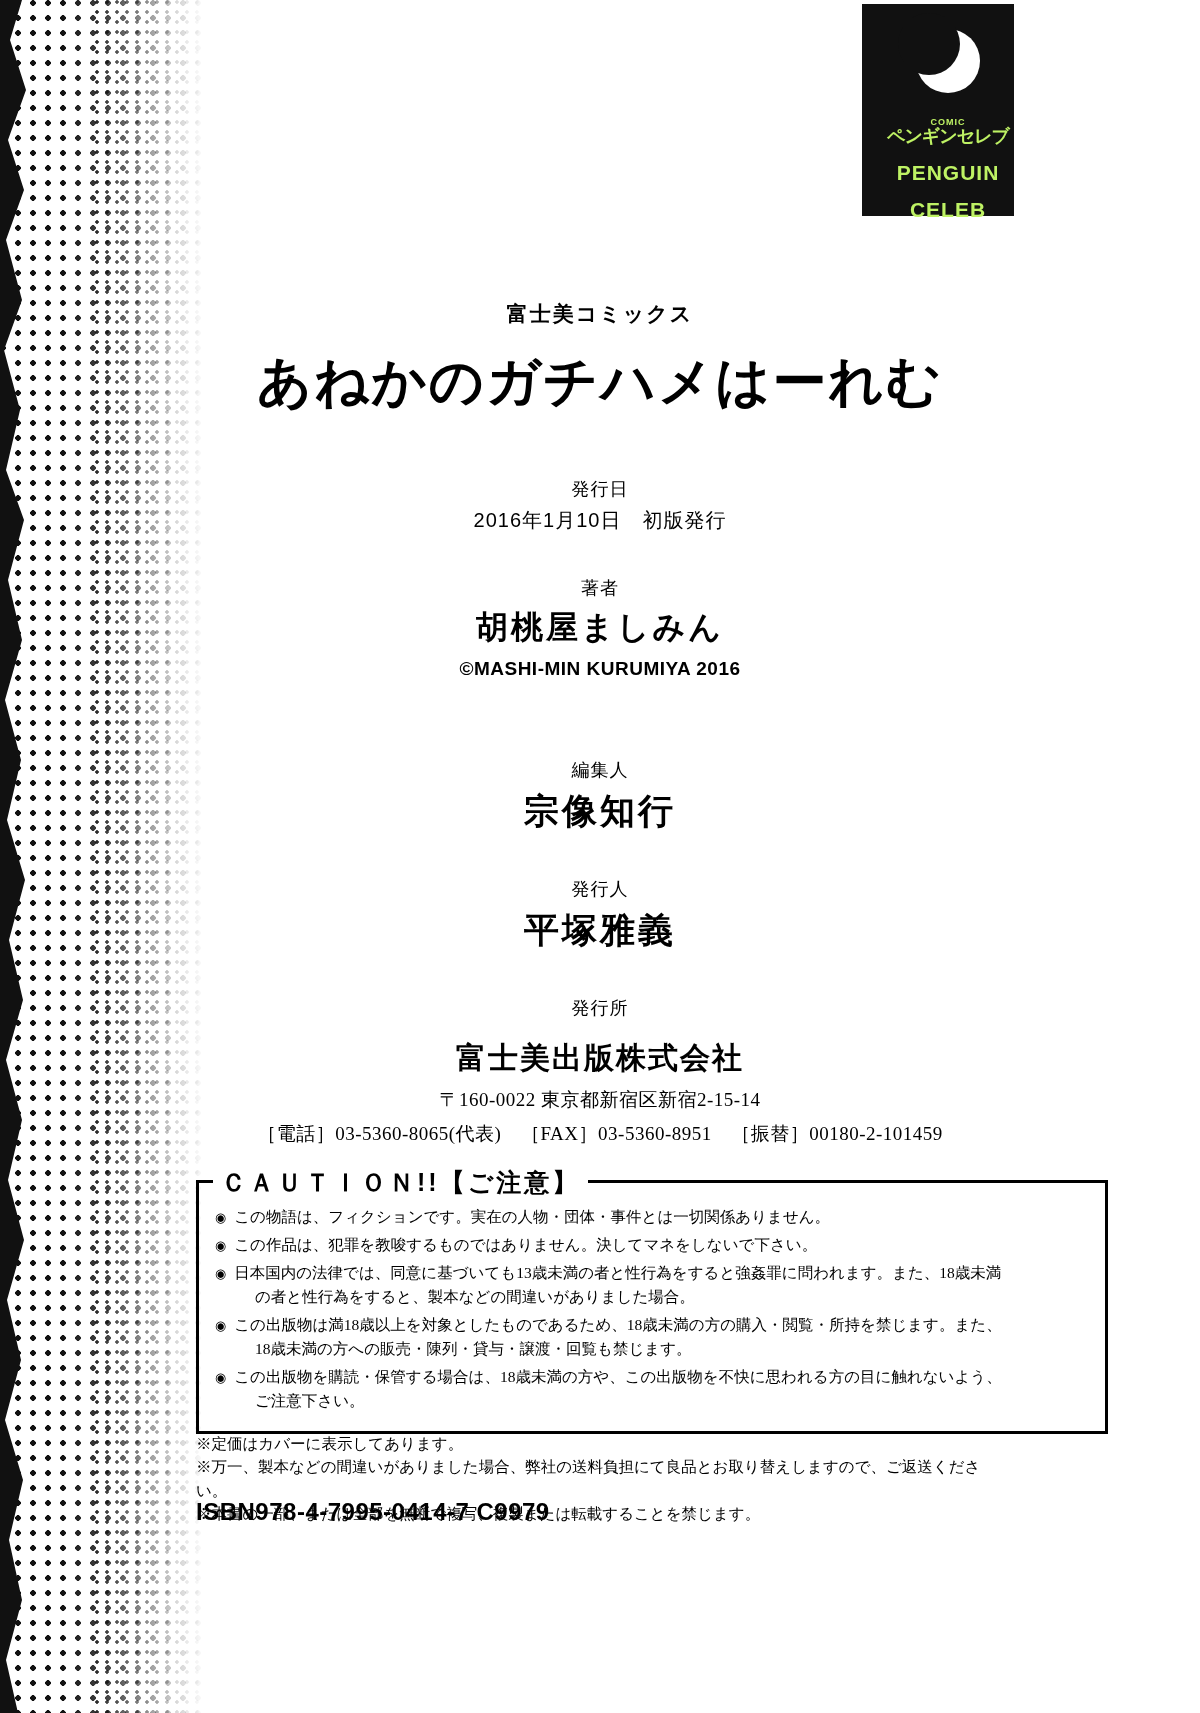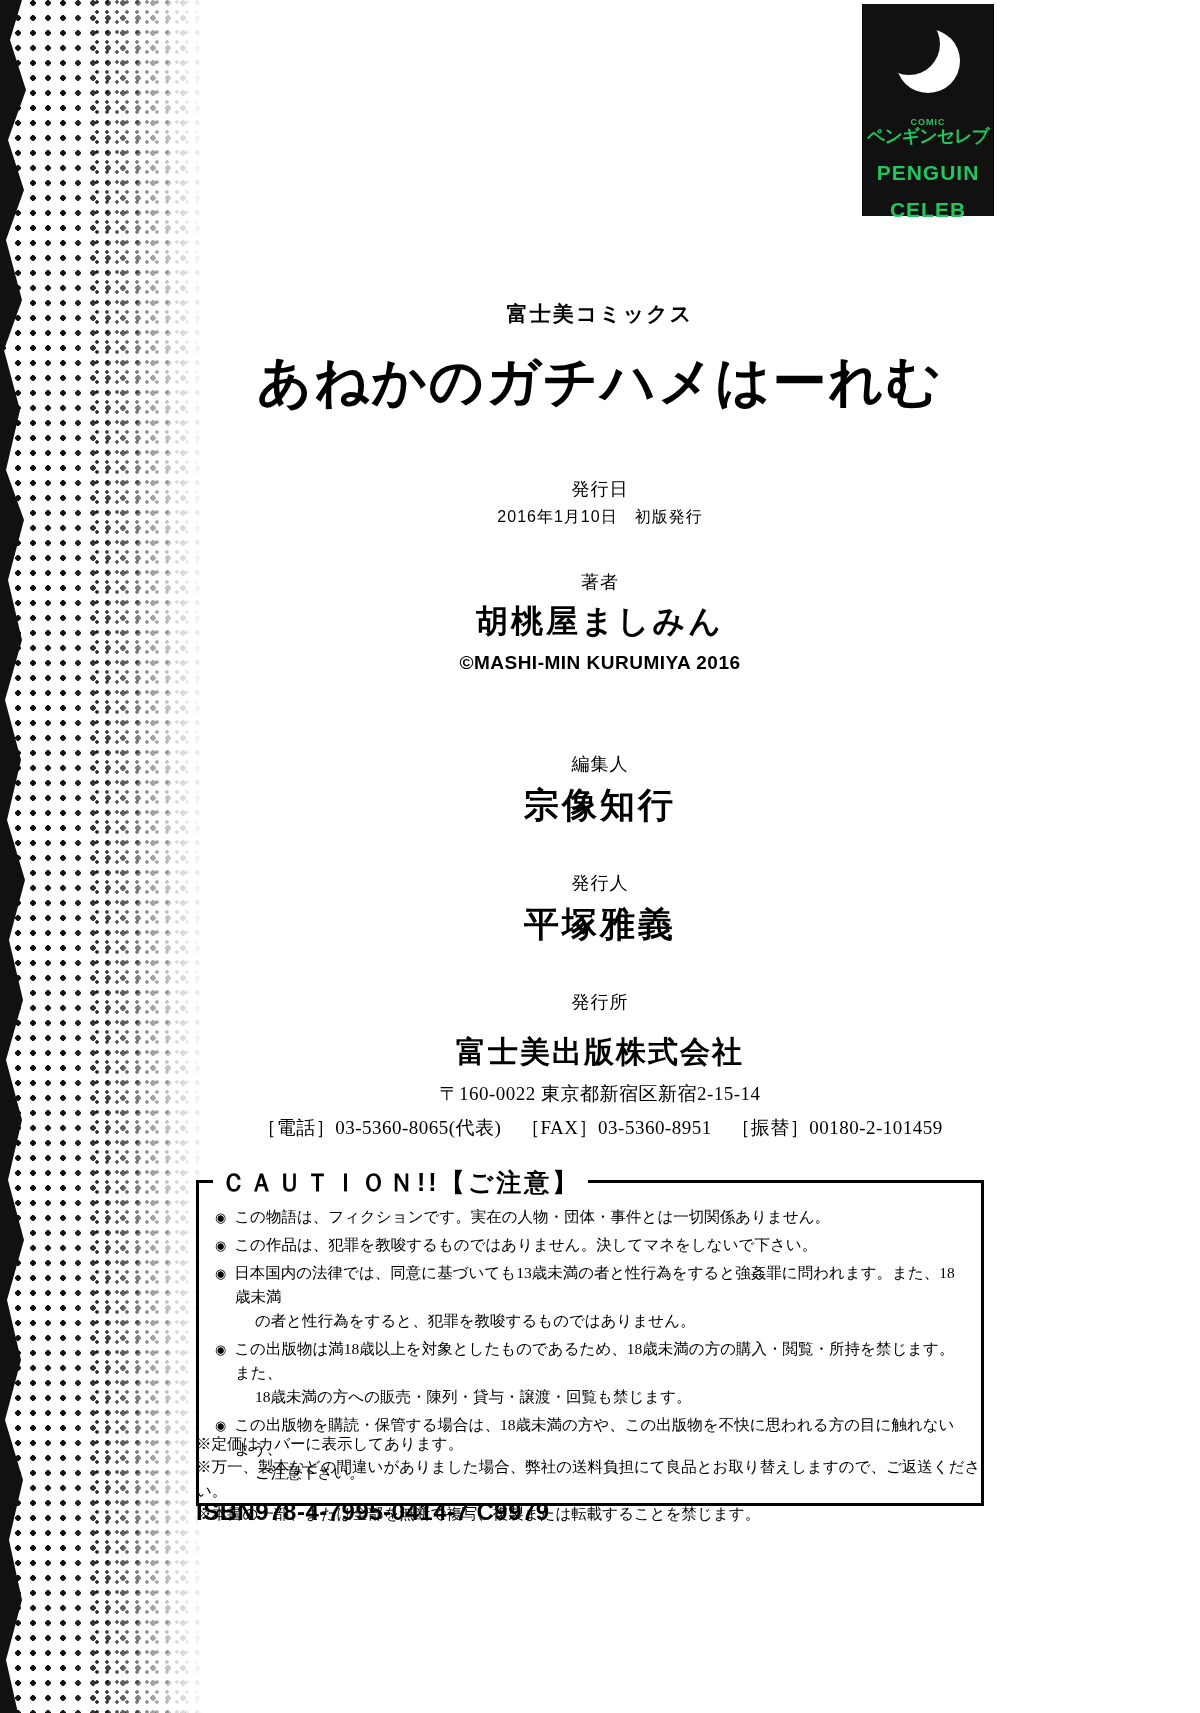--- a/index.html
+++ b/index.html
@@ -55,23 +55,24 @@
   }
 
   
   .logo-box {
     position: absolute;
     left: 862px;
     top: 4px;
     width: 126px;
     height: 206px;
     background: #111111;
-    color: #22c55e;
+    color: #bef264;
     text-align: center;
     border: 3px solid #111;
+    padding-left: 20px;
   }
   .logo-moon {
     position: relative;
     width: 126px;
     height: 118px;
   }
   .logo-moon .circle {
     position: absolute;
     left: 31px;
     top: 22px;
@@ -129,21 +130,21 @@
     letter-spacing: 2px;
     margin: 0 0 58px 0;
   }
   .field-label {
     font-size: 18px;
     font-weight: normal;
     letter-spacing: 1px;
     margin-bottom: 6px;
   }
   .field-value {
-    font-size: 16px;
+    font-size: 20px;
     letter-spacing: 1px;
   }
   .blk { margin-bottom: 42px; }
   .author-name {
     font-size: 32px;
     font-weight: bold;
     letter-spacing: 3px;
     margin-top: 2px;
   }
   .copyright-line {
@@ -181,21 +182,21 @@
     font-size: 19px;
     margin-top: 22px;
     font-family: "Liberation Serif", serif;
   }
 
   
   .caution {
     position: absolute;
     left: 196px;
     top: 1180px;
-    width: 788px;
+    width: 912px;
     border: 3px solid #000;
     box-sizing: border-box;
     padding: 22px 16px 14px 16px;
   }
   .caution-title {
     position: absolute;
     top: -17px;
     left: 14px;
     background: #ffffff;
     padding: 0 8px;
@@ -308,21 +309,21 @@
   <div class="caution-title">ＣＡＵＴＩＯＮ!!【ご注意】</div>
   <ul class="caution-list">
     <li>
       <span>この物語は、フィクションです。実在の人物・団体・事件とは一切関係ありません。</span>
     </li>
     <li>
       <span>この作品は、犯罪を教唆するものではありません。決してマネをしないで下さい。</span>
     </li>
     <li>
       <span>日本国内の法律では、同意に基づいても13歳未満の者と性行為をすると強姦罪に問われます。また、18歳未満</span>
-      <span class="cont">の者と性行為をすると、犯罪を教唆するものではありません。</span>
+      <span class="cont">の者と性行為をすると、製本などの間違いがありました場合。</span>
     </li>
     <li>
       <span>この出版物は満18歳以上を対象としたものであるため、18歳未満の方の購入・閲覧・所持を禁じます。また、</span>
       <span class="cont">18歳未満の方への販売・陳列・貸与・譲渡・回覧も禁じます。</span>
     </li>
     <li>
       <span>この出版物を購読・保管する場合は、18歳未満の方や、この出版物を不快に思われる方の目に触れないよう、</span>
       <span class="cont">ご注意下さい。</span>
     </li>
   </ul>

